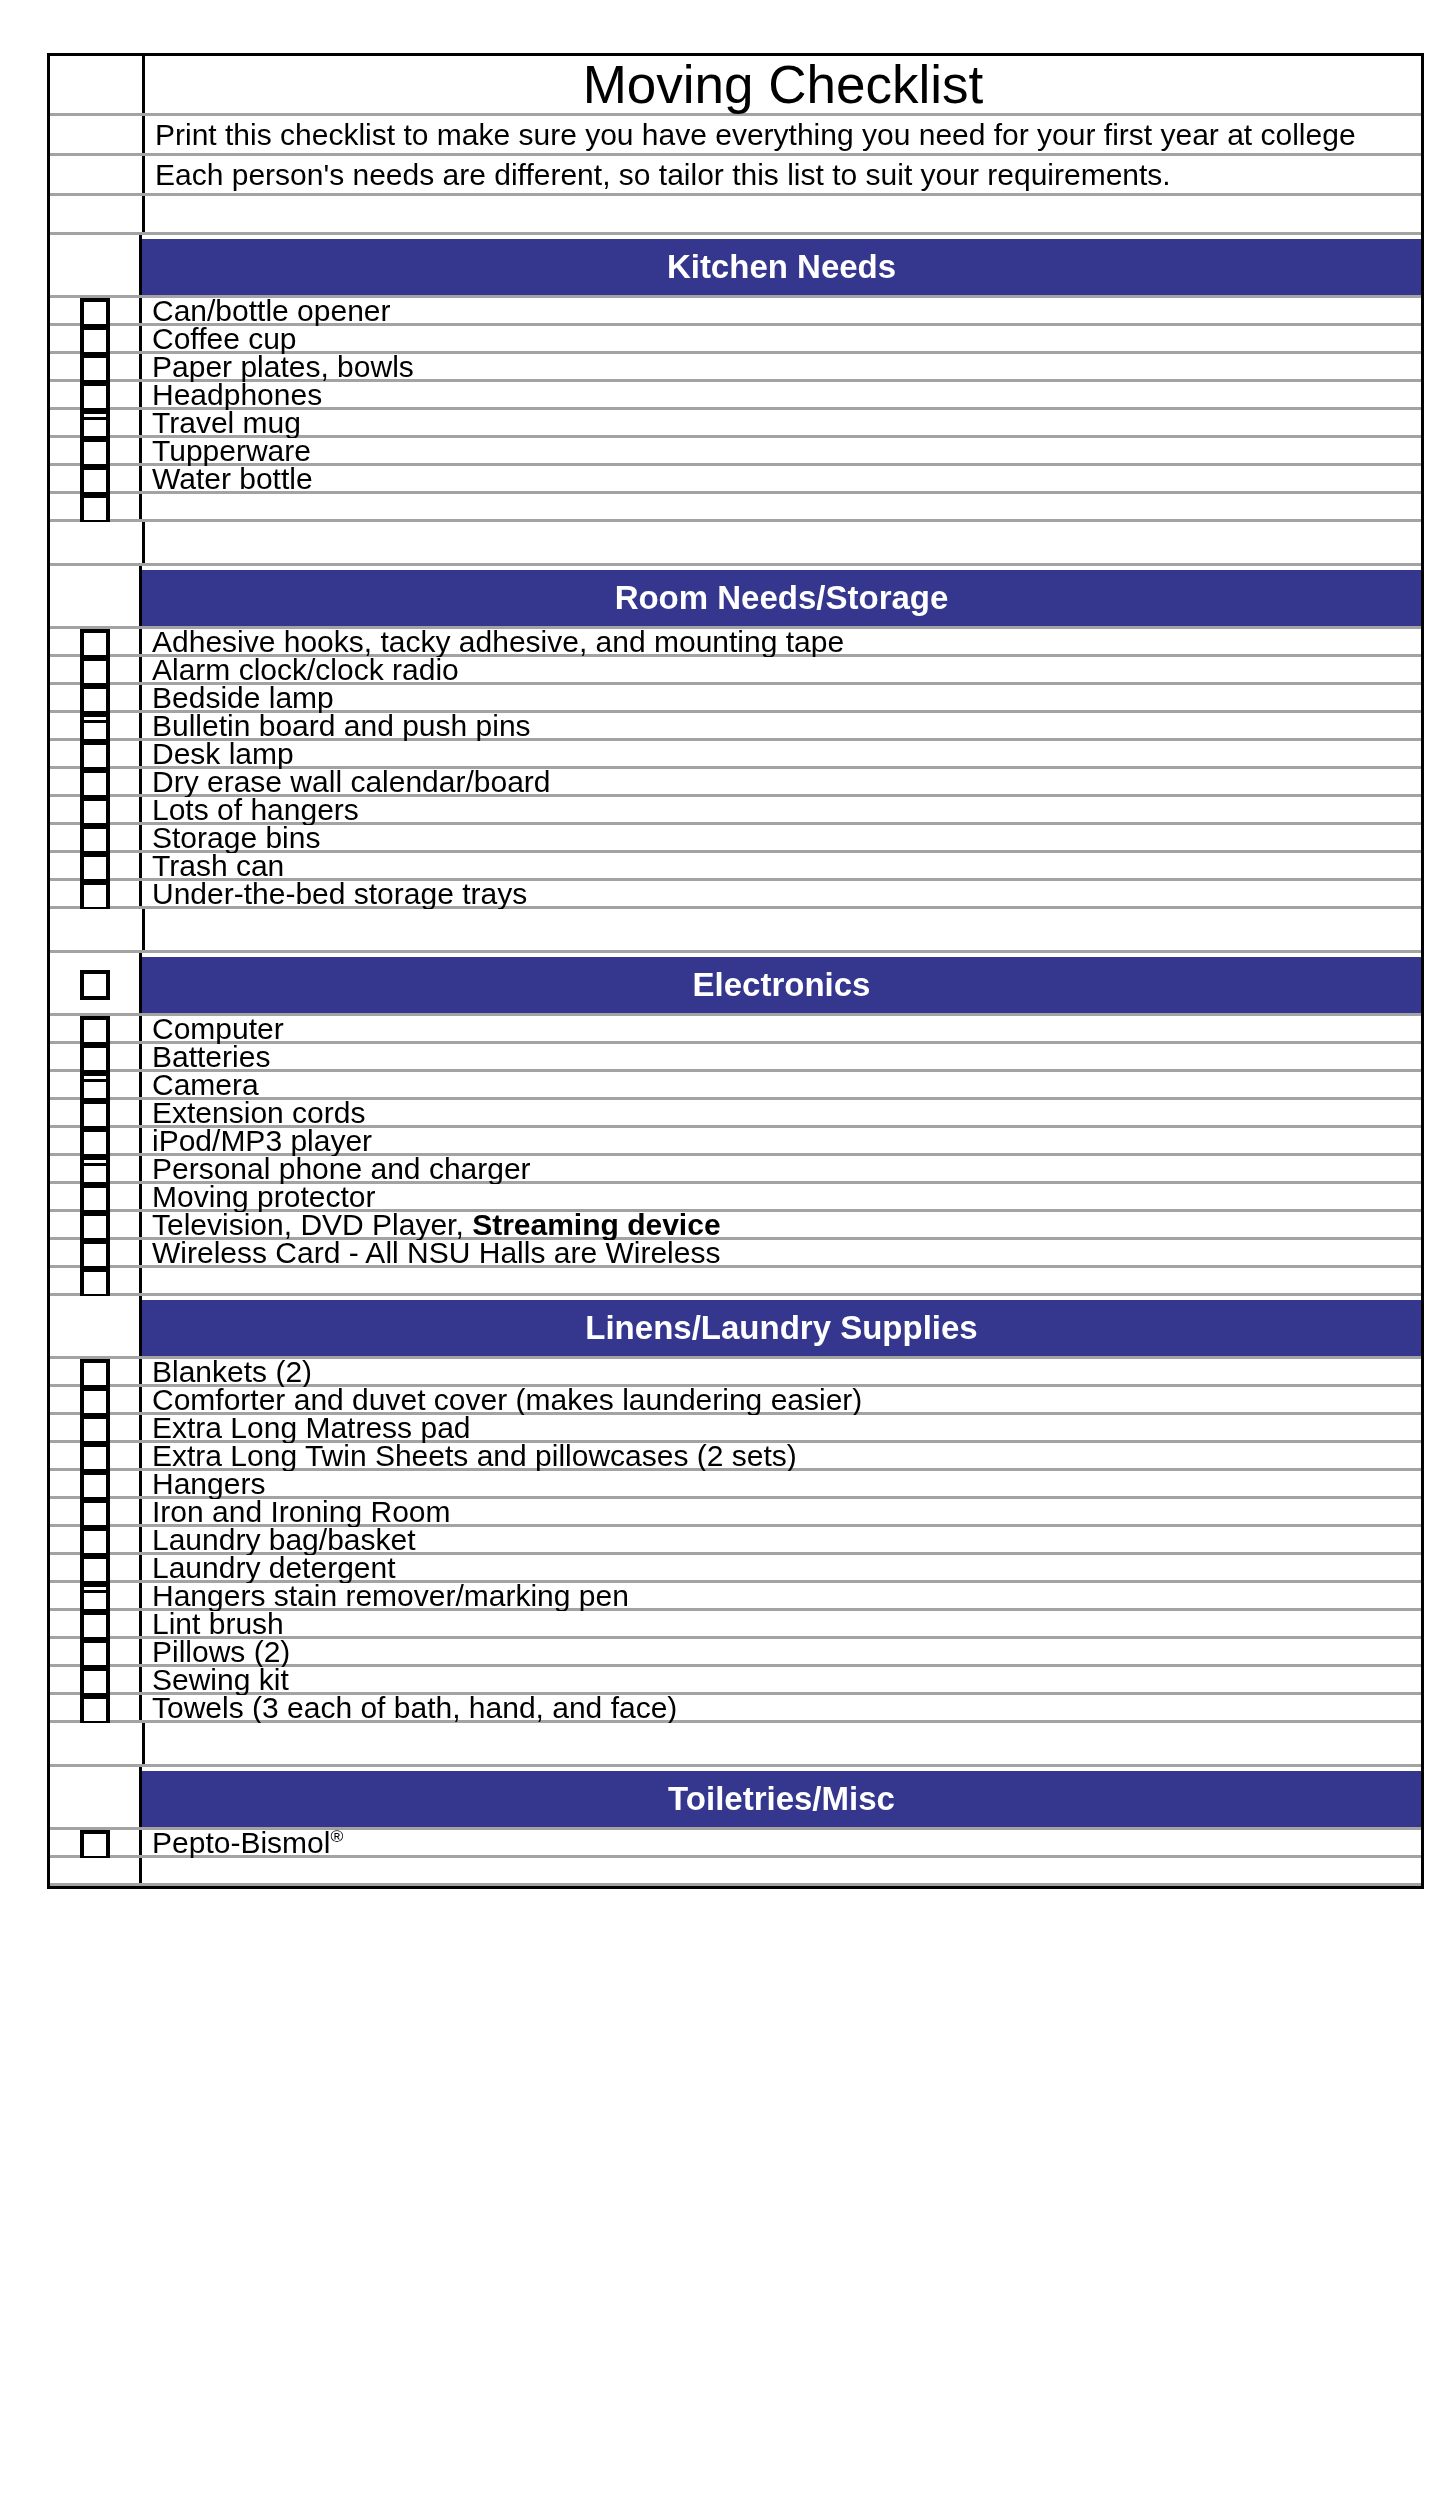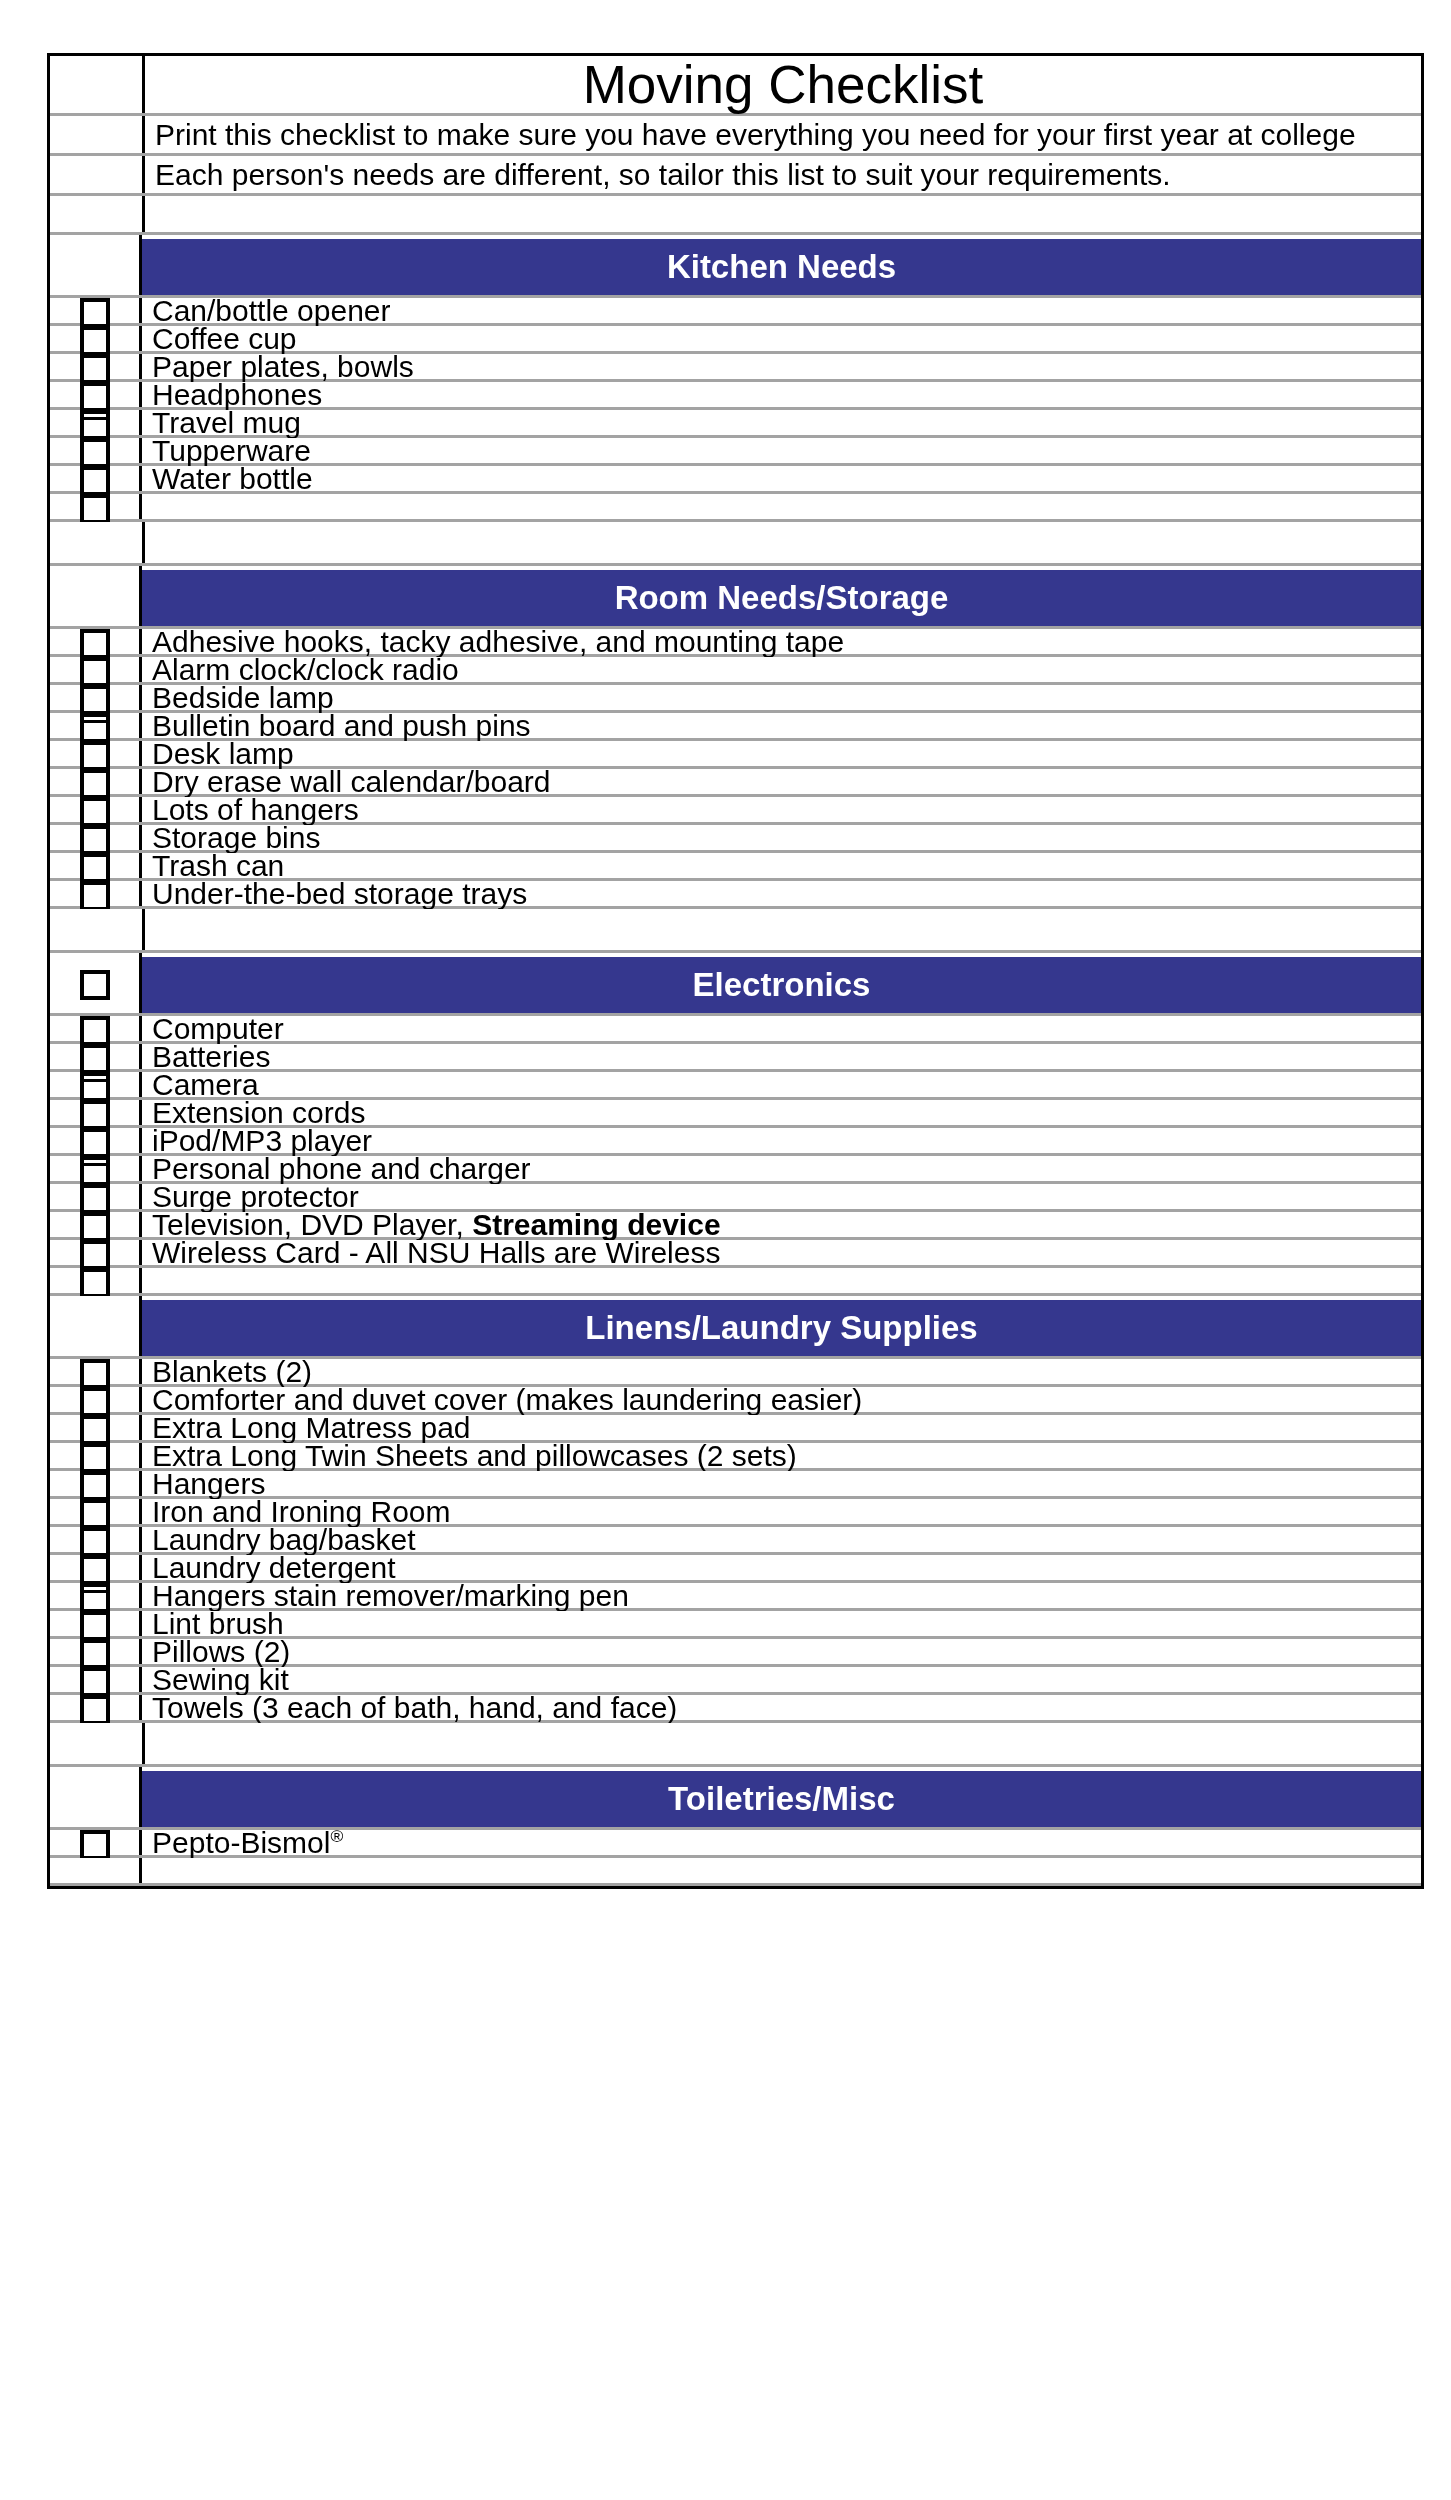--- a/index.html
+++ b/index.html
@@ -338,21 +338,21 @@
       </div>
       <div class="cell-main">
         <span class="txt"><span>Personal phone and charger</span></span>
       </div>
     </div>
     <div class="row r-item">
       <div class="cell-left">
         <div class="cbx"></div>
       </div>
       <div class="cell-main">
-        <span class="txt"><span>Surge protector</span></span>
+        <span class="txt"><span>Moving protector</span></span>
       </div>
     </div>
     <div class="row r-item">
       <div class="cell-left">
         <div class="cbx"></div>
       </div>
       <div class="cell-main">
         <span class="txt"><span>Television, DVD Player, </span><span class="bold">Streaming device</span></span>
       </div>
     </div>

